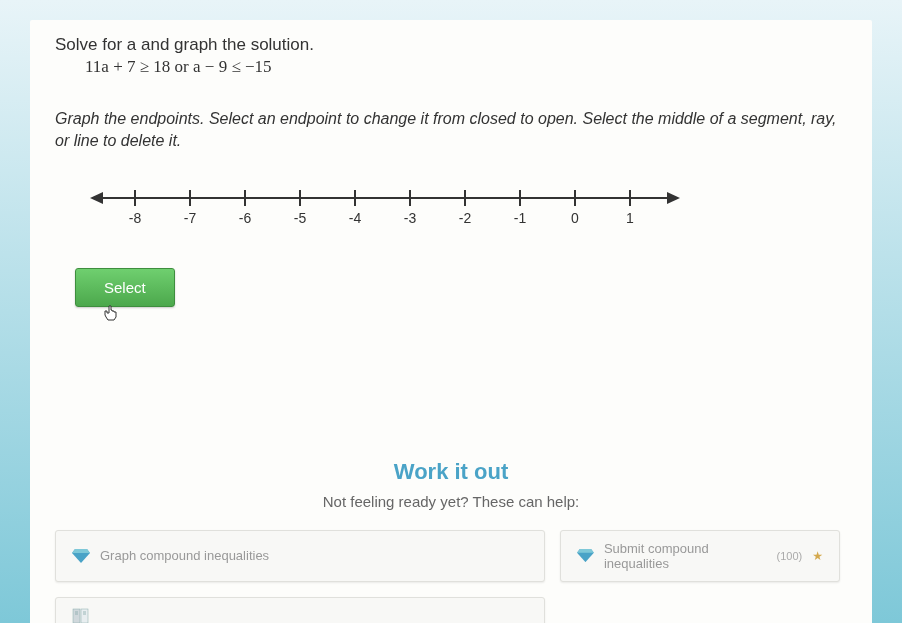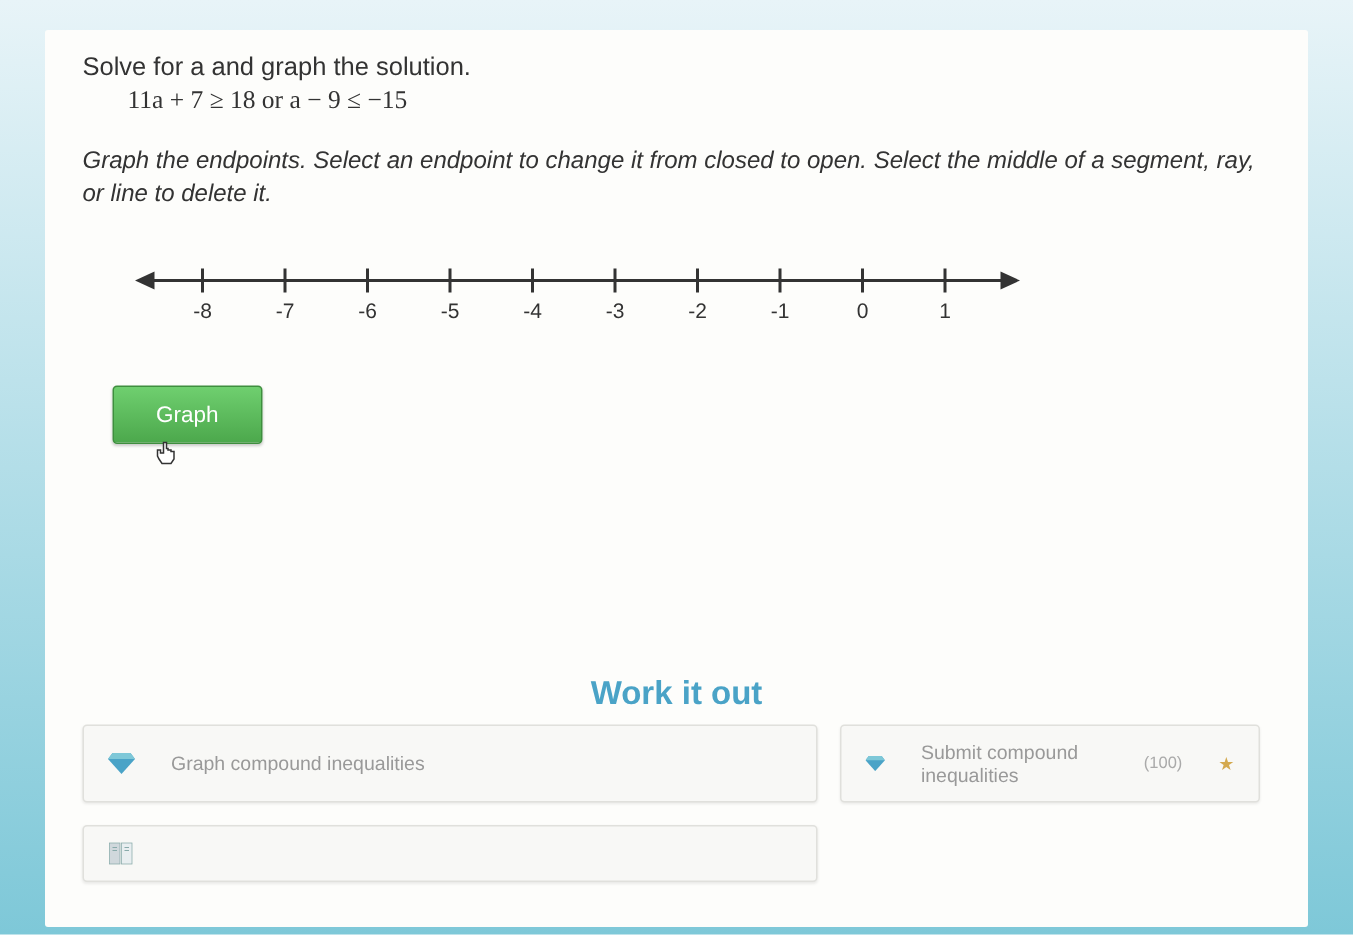--- a/index.html
+++ b/index.html
@@ -23,21 +23,21 @@
     }
     .question-title {
       font-size: 17px;
       color: #333;
       margin-bottom: 2px;
     }
     .equation {
       font-size: 17px;
       color: #333;
       margin-left: 30px;
-      margin-bottom: 20px;
+      margin-bottom: 31px;
       font-family: 'Times New Roman', serif;
     }
     .instructions {
       font-size: 16px;
       color: #333;
       font-style: italic;
       margin-bottom: 25px;
       line-height: 1.4;
     }
     .number-line-container {
@@ -90,21 +90,21 @@
       justify-content: flex-start;
       flex-wrap: wrap;
     }
     .help-card {
       background: #f8f8f6;
       border: 1px solid #e0e0dc;
       border-radius: 3px;
       padding: 10px 16px;
       display: flex;
       align-items: center;
-      gap: 24px;
+      gap: 10px;
       font-size: 13px;
       color: #999;
       cursor: pointer;
       box-shadow: 0 1px 2px rgba(0,0,0,0.08);
       text-align: left;
     }
     .help-card.wide {
       flex: 0 0 490px;
     }
     .help-card.narrow {
@@ -164,29 +164,30 @@
         <line x1="435" y1="12" x2="435" y2="28" stroke="#333" stroke-width="2"></line>
         <text x="435" y="45" text-anchor="middle" font-size="14" fill="#333">-1</text>
         <line x1="490" y1="12" x2="490" y2="28" stroke="#333" stroke-width="2"></line>
         <text x="490" y="45" text-anchor="middle" font-size="14" fill="#333">0</text>
         <line x1="545" y1="12" x2="545" y2="28" stroke="#333" stroke-width="2"></line>
         <text x="545" y="45" text-anchor="middle" font-size="14" fill="#333">1</text>
       </g>
     </svg>
   </div>
 
-  <button class="submit-btn">Graph</button>
+  <button class="submit-btn">Select</button>
   <div class="cursor-icon">
     <svg width="16" height="18" viewBox="0 0 16 18">
       <path d="M6 1 L6 8 L4 8 L4 6 L2 6 L2 10 L3 12 L5 15 L11 15 L13 12 L13 7 L11 7 L11 6 L9 6 L9 5 L8 5 L8 1 Z" fill="white" stroke="#333" stroke-width="1"></path>
     </svg>
   </div>
 
   <div class="help-section">
     <div class="work-it-out">Work it out</div>
+    <div class="not-ready">Not feeling ready yet? These can help:</div>
 
     <div class="help-cards">
       <div class="help-card wide">
         <span class="gem-icon">
           <svg viewBox="0 0 18 14">
               <polygon points="3,0 15,0 18,4 9,14 0,4" fill="#4aa3c7"></polygon>
               <polygon points="3,0 15,0 18,4 0,4" fill="#7ec8d8"></polygon>
             </svg>
         </span>
         <span>Graph compound inequalities</span>

